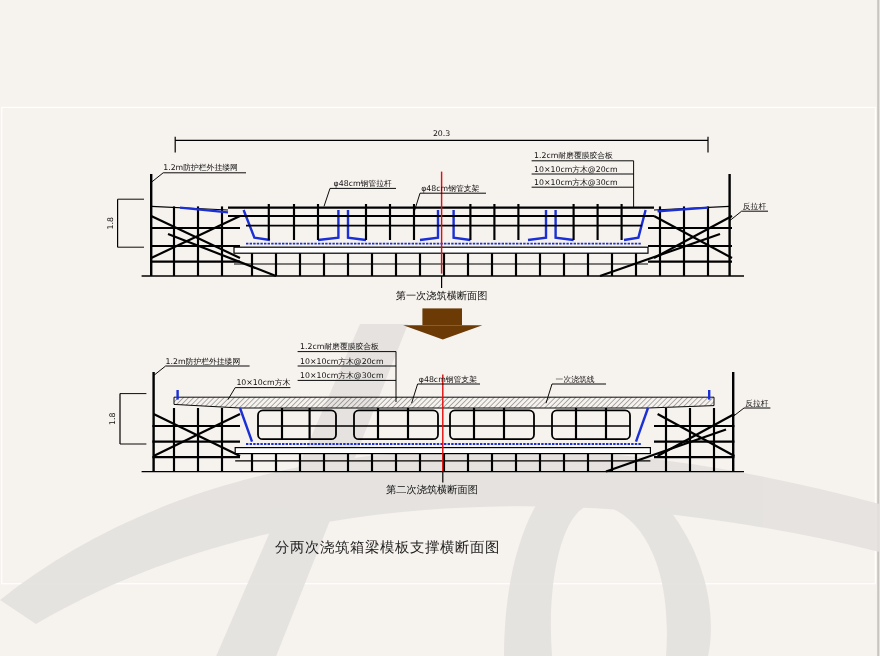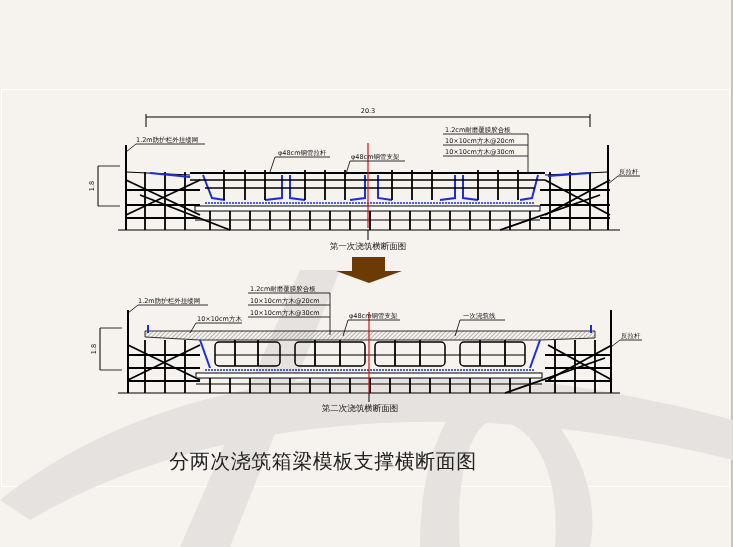--- a/index.html
+++ b/index.html
@@ -2,21 +2,21 @@
 <html><head>
 <meta charset="utf-8">
 <style>
   html,body{margin:0;padding:0;}
   body{width:733px;height:547px;background:#f6f2ee;position:relative;overflow:hidden;font-family:"DejaVu Sans",sans-serif;}
   .frame{position:absolute;left:1px;top:89px;width:729px;height:398px;border:1px solid #ffffff;box-sizing:border-box;}
   .rightedge{position:absolute;right:0;top:0;width:2px;height:547px;background:#c8c4c0;}
   svg.main{position:absolute;left:0;top:0;}
   .lbl{font-family:"DejaVu Sans",sans-serif;font-size:6.5px;fill:#111;}
   .cap{font-family:"DejaVu Sans",sans-serif;font-size:8.5px;fill:#111;}
-  .title{position:absolute;left:0;width:646px;top:448px;text-align:center;font-family:"DejaVu Serif",serif;font-size:20px;color:#222;letter-spacing:0.5px;}
+  .title{position:absolute;left:0;width:646px;top:448px;text-align:center;font-family:"DejaVu Serif",serif;font-size:12px;color:#222;letter-spacing:0.5px;}
 </style>
 </head>
 <body>
 
 <div class="frame"></div>
 <div class="rightedge"></div>
 
 <svg class="main" width="733" height="547" viewBox="0 0 733 547">
   <defs>
     <pattern id="hatch" width="3" height="3" patternUnits="userSpaceOnUse" patternTransform="rotate(45)">

